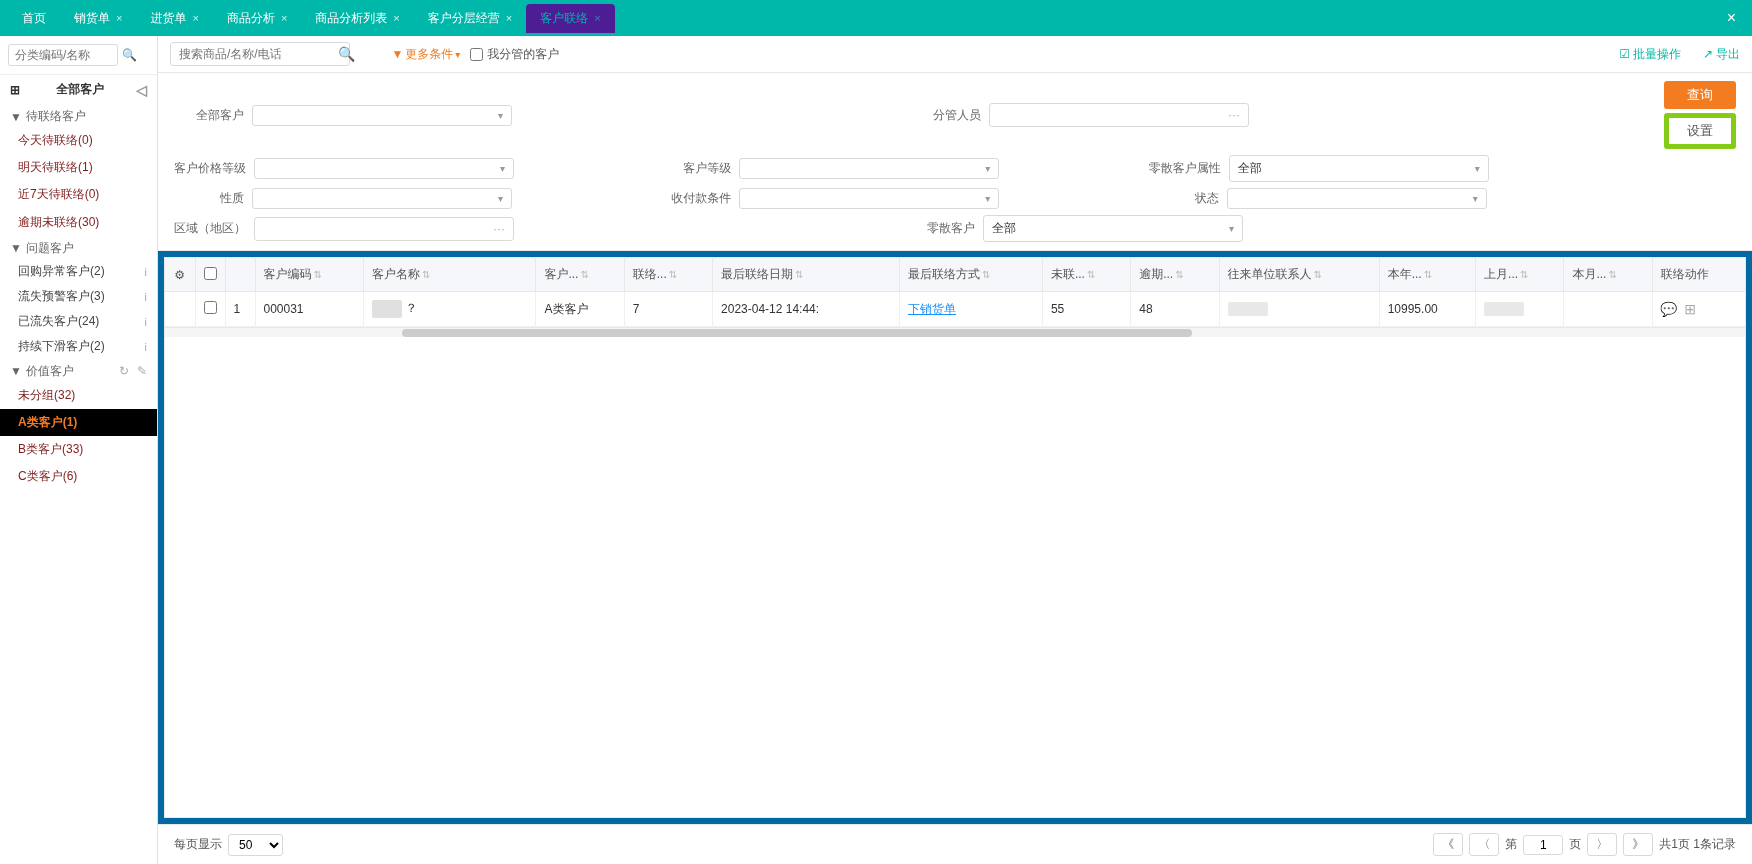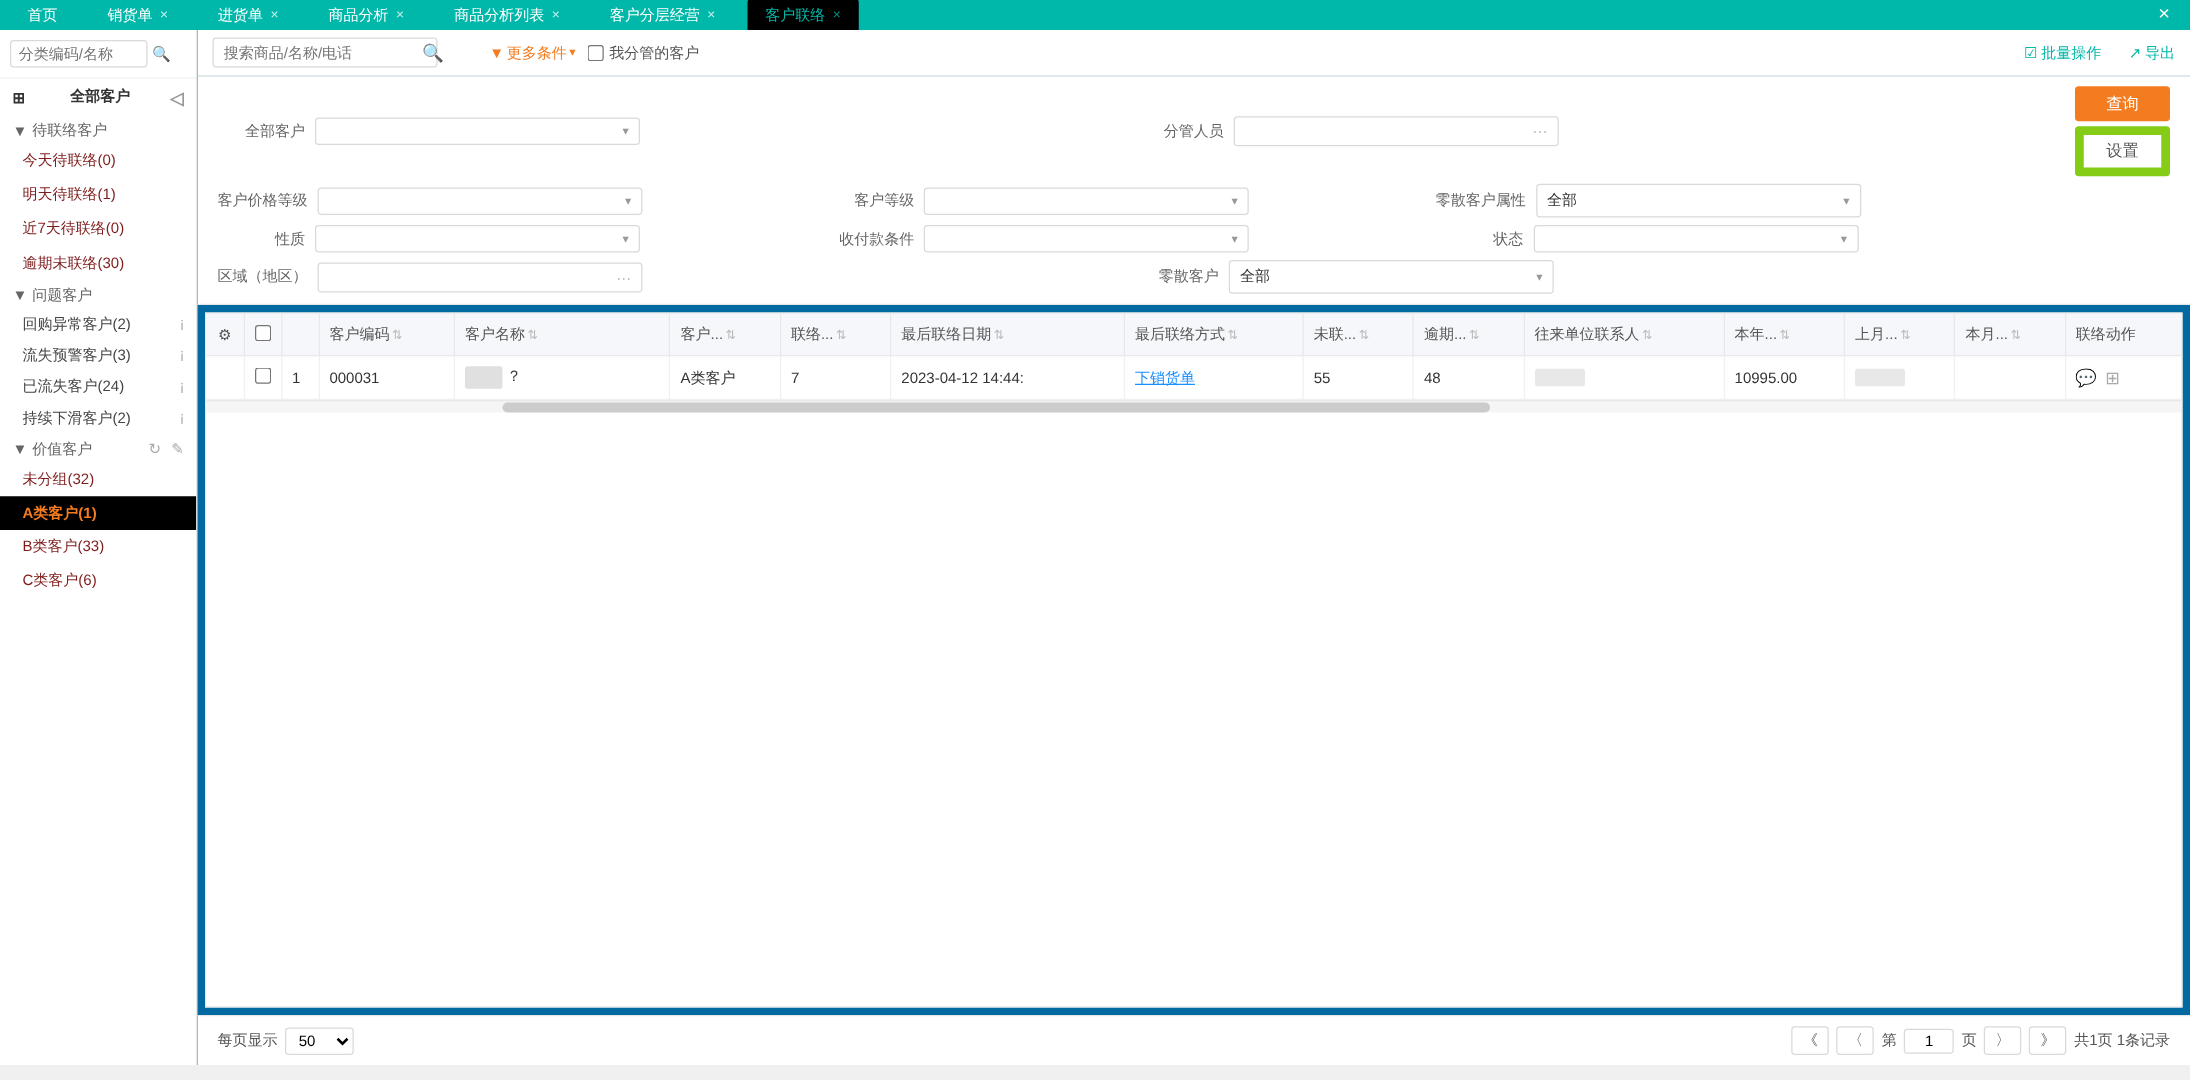--- a/index.html
+++ b/index.html
@@ -1,40 +1,40 @@
 <!DOCTYPE html>
 <html><head>
   <meta charset="utf-8">
   <style>
     * { box-sizing: border-box; margin: 0; padding: 0; font-family: 'Microsoft YaHei', Arial, sans-serif; font-size: 12px; }
     body { background: #f0f0f0; width: 1752px; height: 864px; overflow: hidden; }
     
     
     .top-nav {
       background: #00b8a9;
-      height: 24px;
+      height: 36px;
       display: flex;
       align-items: center;
       padding: 0 8px;
-      gap: 12px;
+      gap: 0;
     }
     .nav-tab {
       color: #fff;
       padding: 6px 14px;
       cursor: pointer;
       font-size: 13px;
       white-space: nowrap;
       display: flex;
       align-items: center;
       gap: 4px;
     }
     .nav-tab.home { font-size: 13px; }
     .nav-tab .close-btn { font-size: 11px; opacity: 0.8; margin-left: 2px; }
     .nav-tab.active {
-      background: #000000;
+      background: #4c1d95;
       color: #00b8a9;
       border-radius: 4px 4px 0 0;
     }
     .nav-close-all {
       margin-left: auto;
       color: #fff;
       font-size: 16px;
       cursor: pointer;
       padding: 4px 8px;
     }
@@ -228,21 +228,21 @@
       color: #fff;
       border: none;
       border-radius: 3px;
       padding: 5px 18px;
       cursor: pointer;
       font-size: 13px;
     }
     .btn-setting {
       background: #fff;
       color: #555;
-      border: 7px solid #84cc16;
+      border: 5px solid #84cc16;
       border-radius: 3px;
       padding: 4px 18px;
       cursor: pointer;
       font-size: 13px;
     }
     .filter-more-icon { color: #aaa; cursor: pointer; }
     .chevron-down { font-size: 10px; color: #999; }
     
     
     .table-container {

